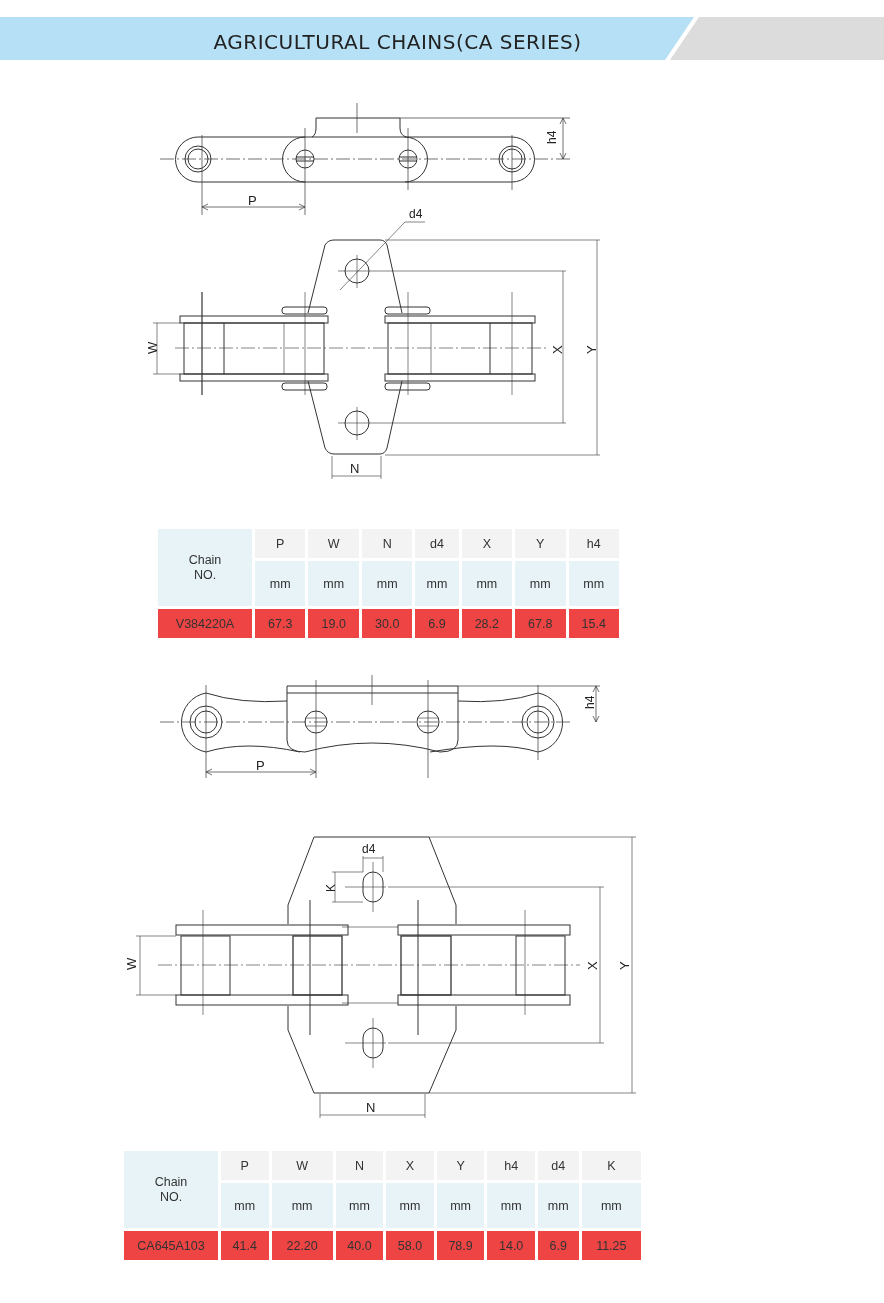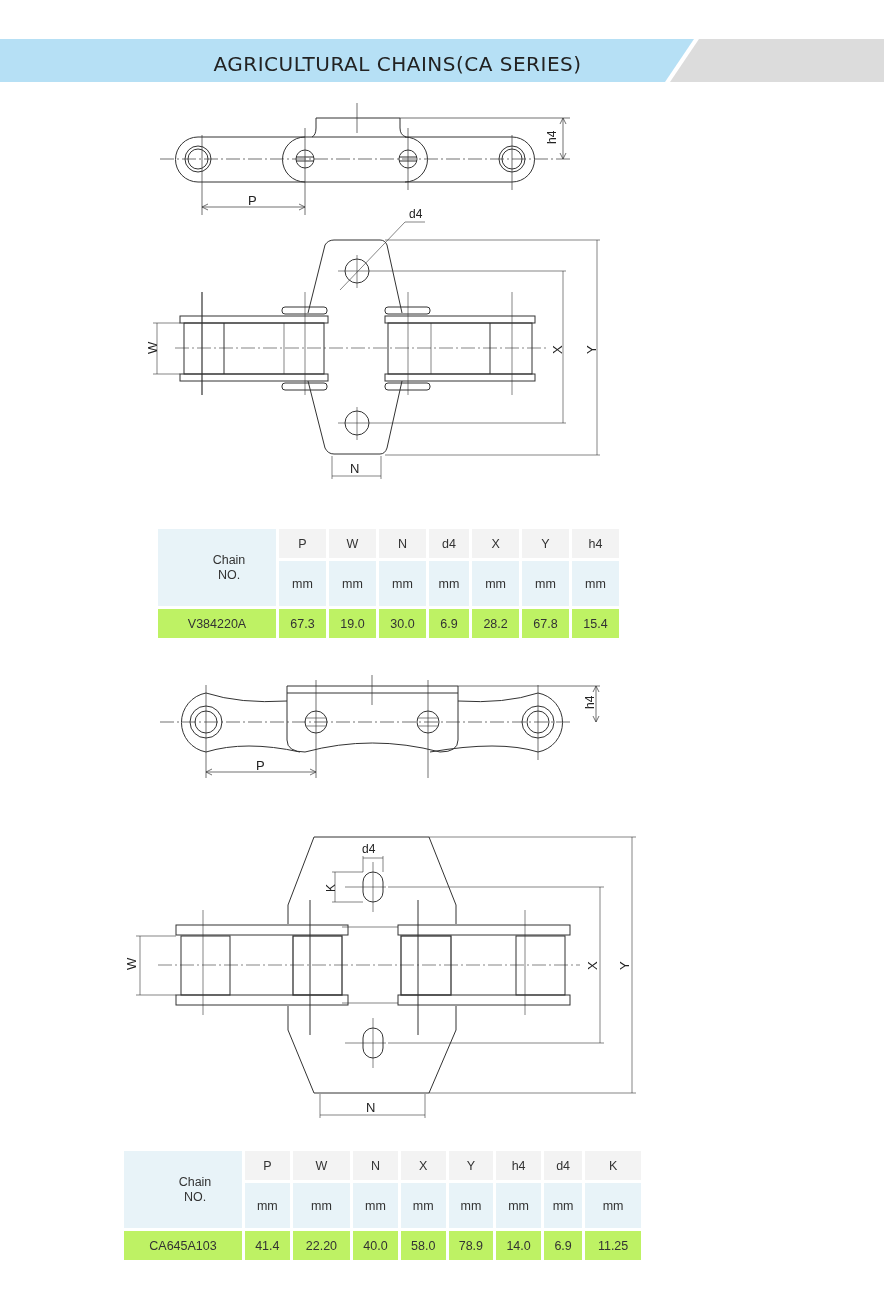--- a/index.html
+++ b/index.html
@@ -1,29 +1,29 @@
 <!DOCTYPE html>
 <html><head>
 <meta charset="utf-8">
 <style>
   html, body { margin:0; padding:0; background:#ffffff; }
   body { width:884px; height:1303px; position:relative; overflow:hidden; font-family:"Liberation Sans", sans-serif; color:#333; }
-  .banner { position:absolute; left:0; top:39px; width:884px; height:43px; }
+  .banner { position:absolute; left:0; top:17px; width:884px; height:43px; }
   .banner .blue { position:absolute; left:0; top:0; width:884px; height:43px; background:#b6e0f5; clip-path:polygon(0 0, 694px 0, 665px 43px, 0 43px); }
   .banner .gray { position:absolute; left:0; top:0; width:884px; height:43px; background:#dcdcdc; clip-path:polygon(699px 0, 884px 0, 884px 43px, 670px 43px); }
   .banner .title { position:absolute; left:0; width:795px; top:0; height:43px; line-height:50px; text-align:center; font-family:"DejaVu Sans", sans-serif; font-size:20px; letter-spacing:0.5px; color:#222; }
   svg.drw { position:absolute; left:0; }
   svg.drw text { font-family:"Liberation Sans", sans-serif; fill:#222; }
   table.spec { position:absolute; border-collapse:separate; border-spacing:3px; font-size:12.5px; color:#333; }
   table.spec td { text-align:center; padding:0; }
   table.spec td.chain { background:#e8f3f8; line-height:15px; }
   table.spec tr.r1 td { background:#f3f3f3; height:29px; }
-  table.spec tr.r1 td.chain { background:#e8f3f8;padding-left:24px; }
+  table.spec tr.r1 td.chain { background:#e8f3f8; }
   table.spec tr.r2 td { background:#e8f3f8; height:45px; }
-  table.spec tr.r3 td { background:#bef264; height:29px; }
+  table.spec tr.r3 td { background:#ef4444; height:29px; }
 </style>
 </head>
 <body>
 
 <div class="banner">
   <div class="blue"></div>
   <div class="gray"></div>
   <div class="title">AGRICULTURAL CHAINS(CA SERIES)</div>
 </div>
 

